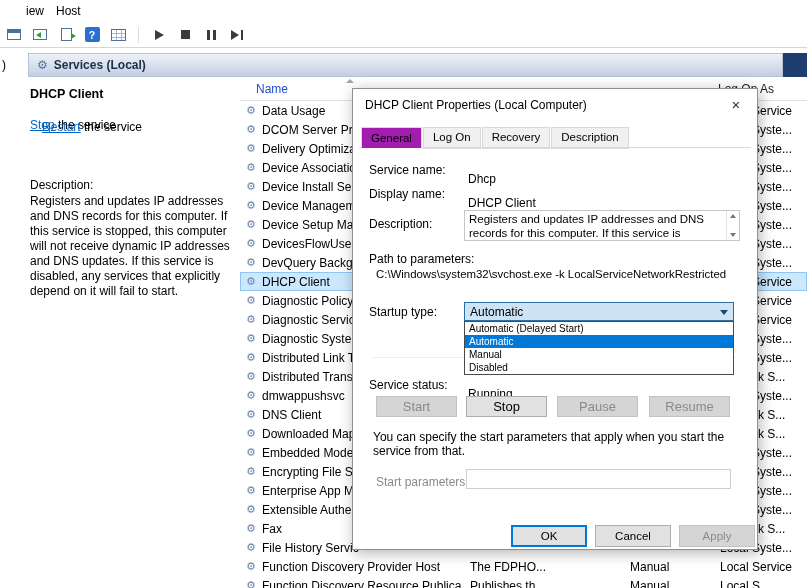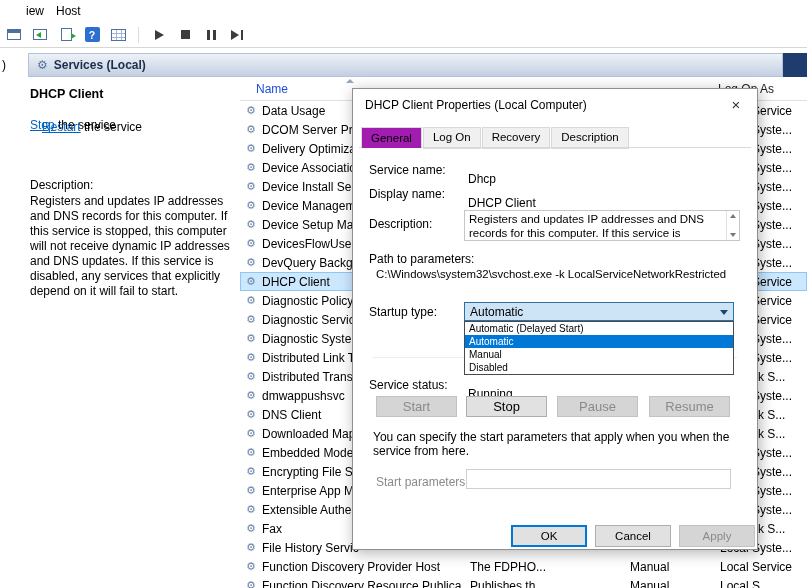--- a/index.html
+++ b/index.html
@@ -400,21 +400,21 @@
       </div>
 
     <span class="lbl" style="top:289px">Service status:</span>
     <span class="val" style="top:289px">Running</span>
 
     <div class="ctl-btn disabled" style="left:23px">Start</div>
     <div class="ctl-btn" style="left:113px">Stop</div>
     <div class="ctl-btn disabled" style="left:204px">Pause</div>
     <div class="ctl-btn disabled" style="left:296px">Resume</div>
 
-    <div class="hint">You can specify the start parameters that apply when you when the service from here.</div>
+    <div class="hint">You can specify the start parameters that apply when you start the service from that.</div>
 
     <span class="param-lbl">Start parameters:</span>
     <input class="param-input" disabled="" value="" style="">
 
     <div class="btm-btn default" style="left:158px">OK</div>
     <div class="btm-btn" style="left:242px">Cancel</div>
     <div class="btm-btn disabled" style="left:326px">Apply</div>
   </div>
 
 </div>

